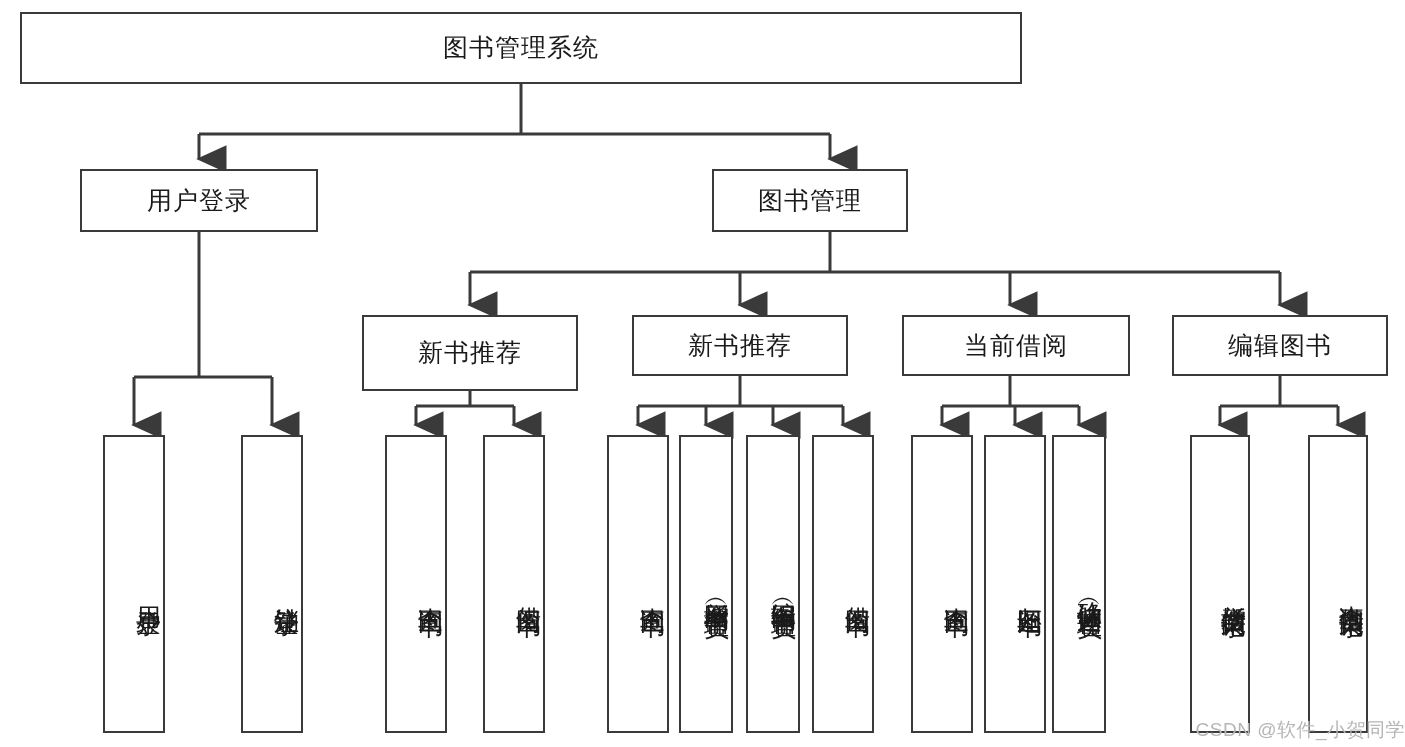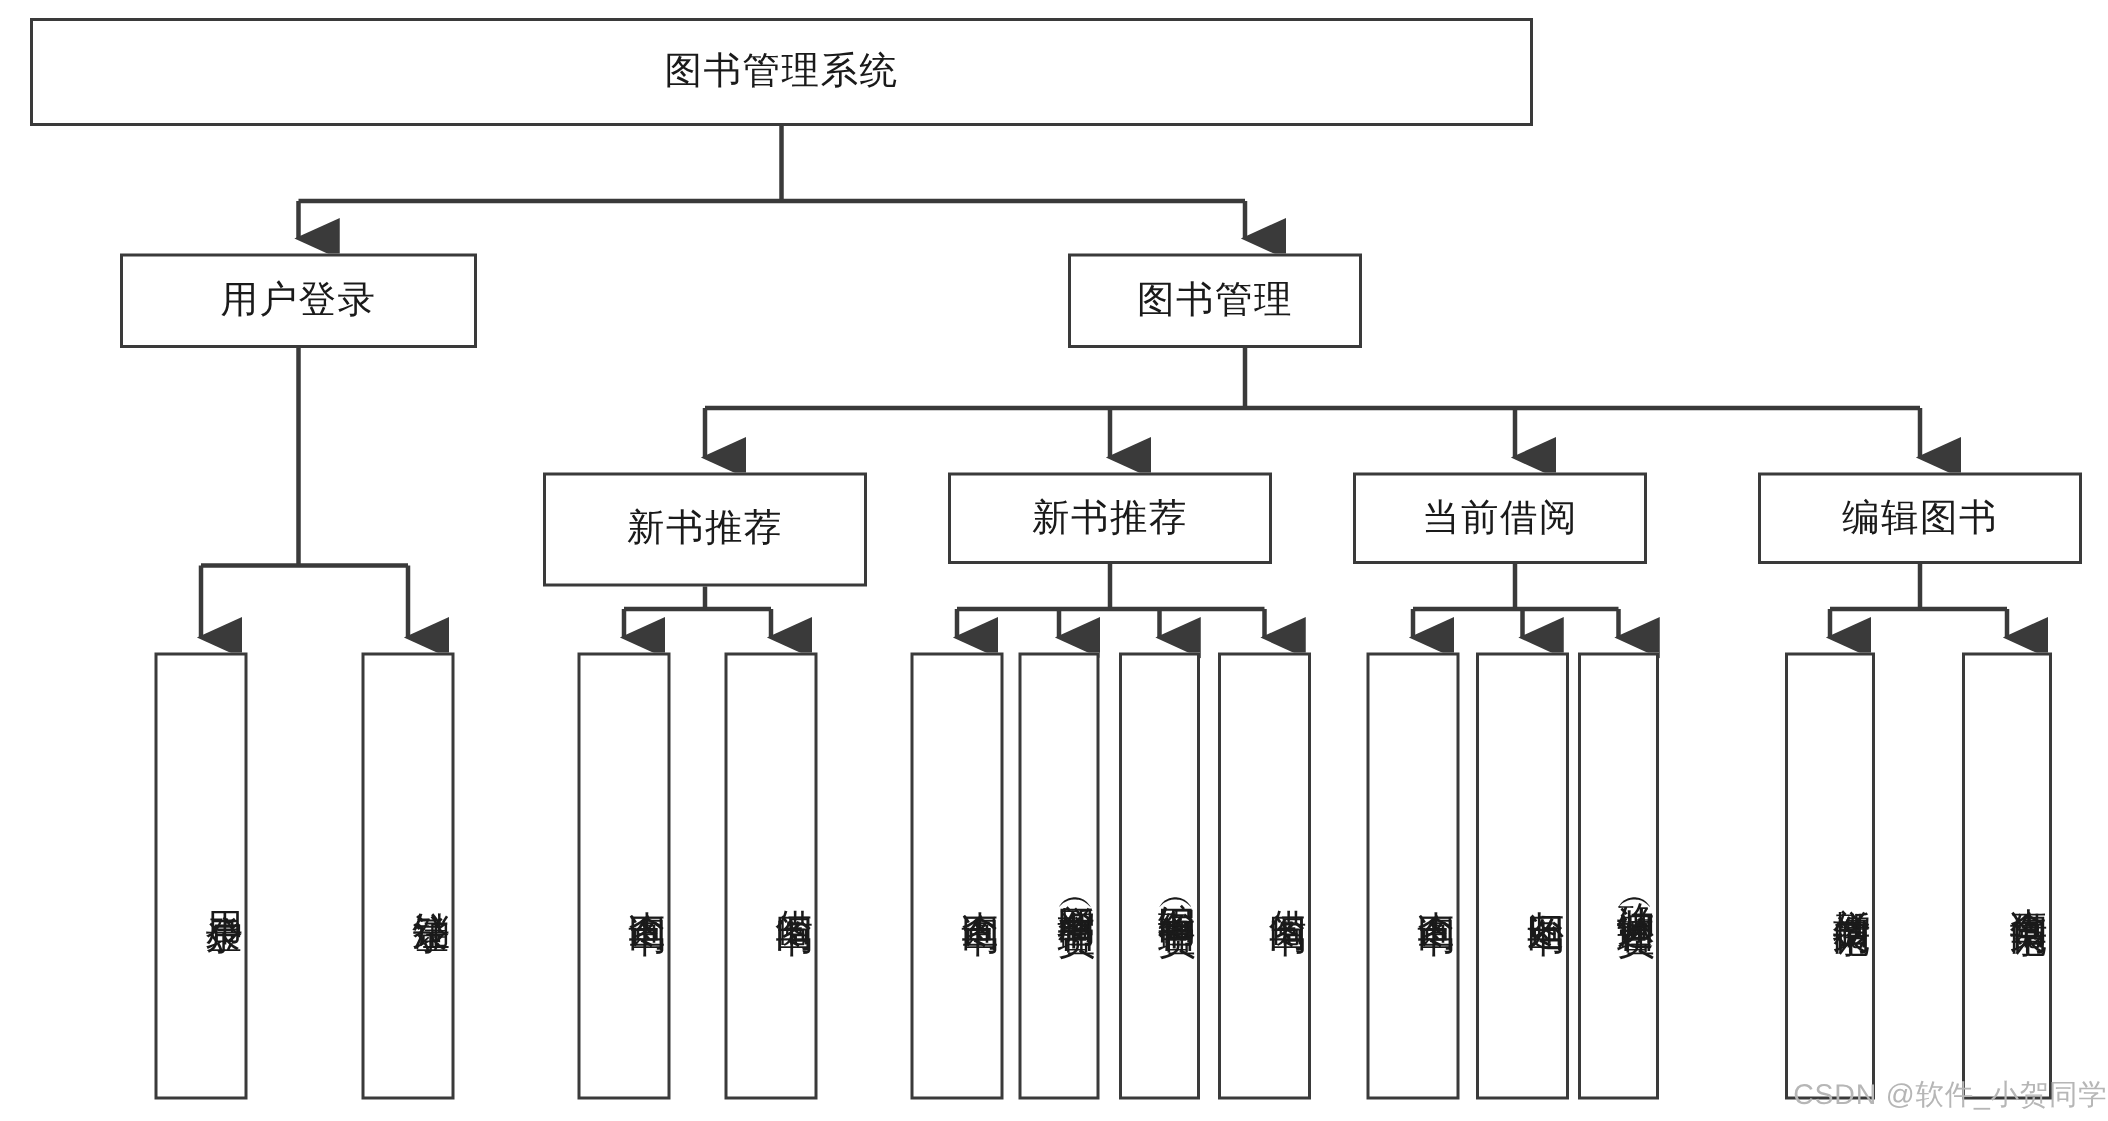--- a/index.html
+++ b/index.html
@@ -127,21 +127,21 @@
   <div class="node-box horizontal" style="left: 712px; top: 169px; width: 196px; height: 63px;">
     <span class="label">图书管理</span>
   </div>
 
   <div class="node-box horizontal" style="left: 362px; top: 315px; width: 216px; height: 76px; text-align: center;">
     <span class="label">新书推荐</span>
   </div>
   <div class="node-box horizontal" style="left: 632px; top: 315px; width: 216px; height: 61px;">
     <span class="label">新书推荐</span>
   </div>
-  <div class="node-box horizontal" style="left: 902px; top: 315px; width: 196px; height: 61px;">
+  <div class="node-box horizontal" style="left: 902px; top: 315px; width: 228px; height: 61px;">
     <span class="label">当前借阅</span>
   </div>
   <div class="node-box horizontal" style="left: 1172px; top: 315px; width: 216px; height: 61px;">
     <span class="label">编辑图书</span>
   </div>
 
   <div class="node-box vertical" style="left: 103px; top: 435px; width: 62px; height: 298px;">
     <span class="label">用户登录</span>
   </div>
   <div class="node-box vertical" style="left: 241px; top: 435px; width: 62px; height: 298px;">

